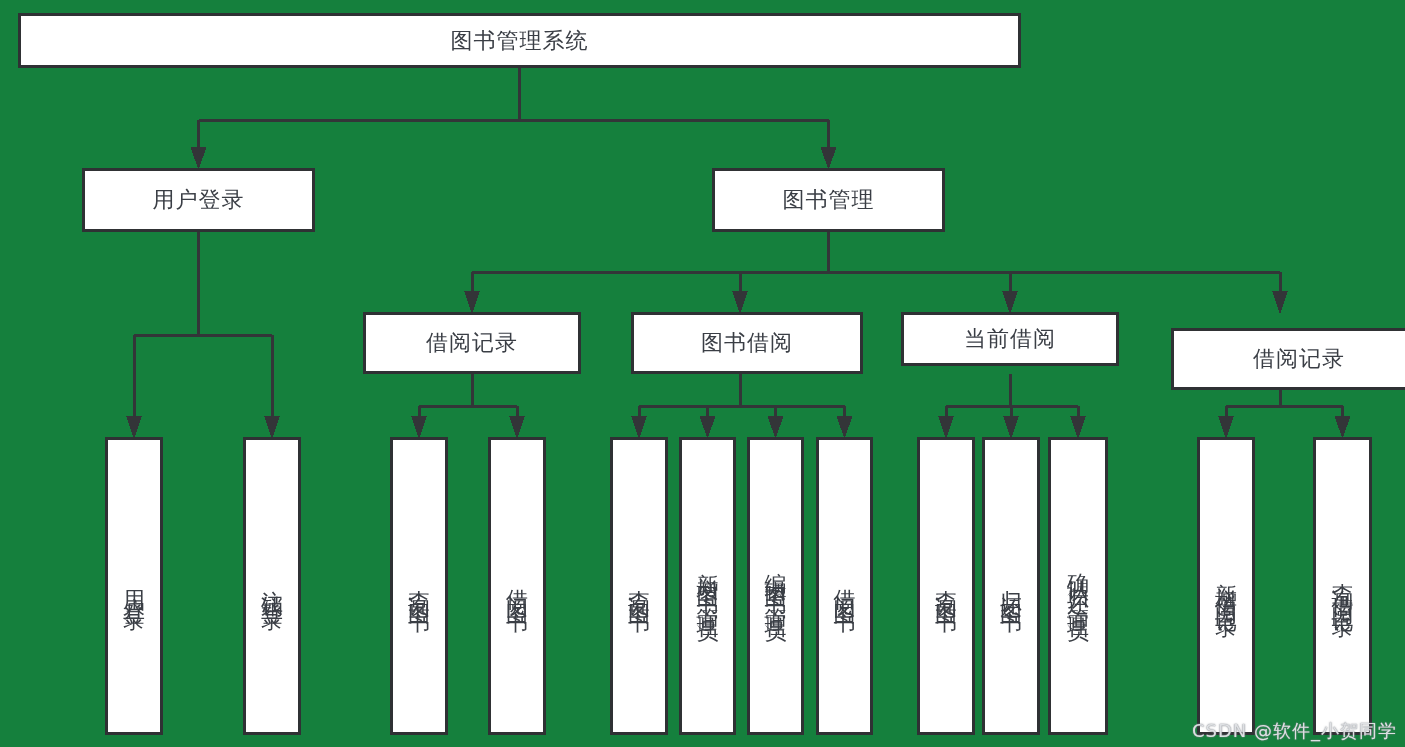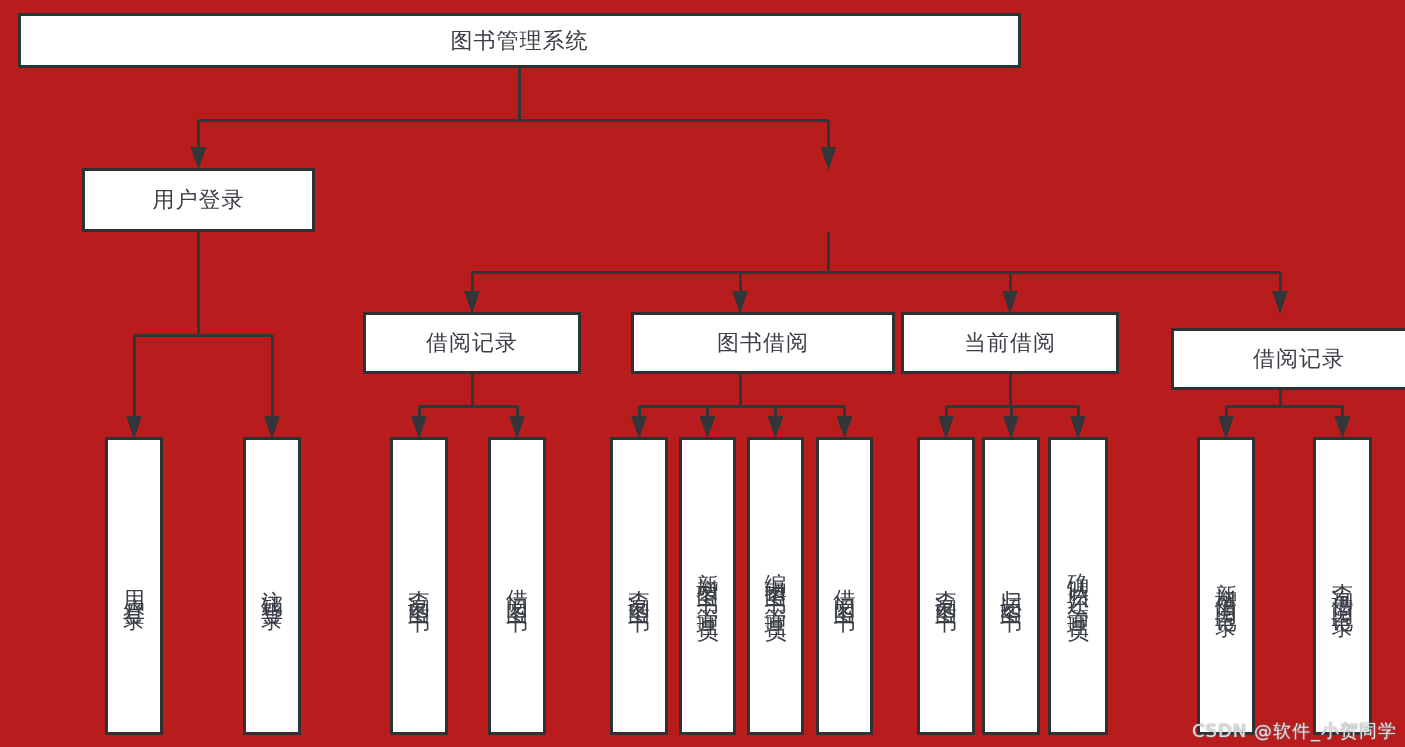--- a/index.html
+++ b/index.html
@@ -1,19 +1,19 @@
 <!DOCTYPE html>
 <html><head>
 <meta charset="utf-8">
 <style>
   html,body{margin:0;padding:0;background:#ffffff;}
   #canvas{
     position:relative;
     width:1405px;height:747px;
-    background:#b91c1c;
+    background:#15803d;
     overflow:hidden;
     font-family:"DejaVu Sans", sans-serif;
   }
   #connectors{position:absolute;left:0;top:0;width:1405px;height:747px;z-index:1;}
   #nodes{position:absolute;left:0;top:0;width:1405px;height:747px;z-index:2;}
   .node{
     position:absolute;
     box-sizing:border-box;
     background:#ffffff;
     border:3px solid #2f3134;
@@ -69,27 +69,30 @@
       <polygon points="1218,416 1234,416 1226,439" fill="#333538"></polygon>
       <polygon points="1334.5,416 1350.5,416 1342.5,439" fill="#333538"></polygon>
     </svg>
   <div id="nodes">
       <div class="node" style="left: 18px; top: 13px; width: 1003px; height: 55px;">
         <span class="label">图书管理系统</span>
       </div>
       <div class="node" style="left: 82px; top: 168px; width: 233px; height: 64px;">
         <span class="label">用户登录</span>
       </div>
+      <div class="node" style="left: 712px; top: 168px; width: 233px; height: 64px;">
+        <span class="label">图书管理</span>
+      </div>
       <div class="node" style="left: 363px; top: 312px; width: 218px; height: 62px;">
         <span class="label">借阅记录</span>
       </div>
-      <div class="node" style="left: 631px; top: 312px; width: 264px; height: 62px;">
+      <div class="node" style="left: 631px; top: 312px; width: 232px; height: 62px;">
         <span class="label">图书借阅</span>
       </div>
-      <div class="node" style="left: 901px; top: 312px; width: 218px; height: 62px;">
+      <div class="node" style="left: 901px; top: 312px; width: 218px; height: 54px;">
         <span class="label">当前借阅</span>
       </div>
       <div class="node" style="left: 1171px; top: 328px; width: 256px; height: 62px;">
         <span class="label">借阅记录</span>
       </div>
       <div class="node vert" style="left: 105px; top: 437px; width: 58px; height: 298px;">
         <span class="label">用户登录</span>
       </div>
       <div class="node vert" style="left: 243px; top: 437px; width: 58px; height: 298px;">
         <span class="label">注销登录</span>

